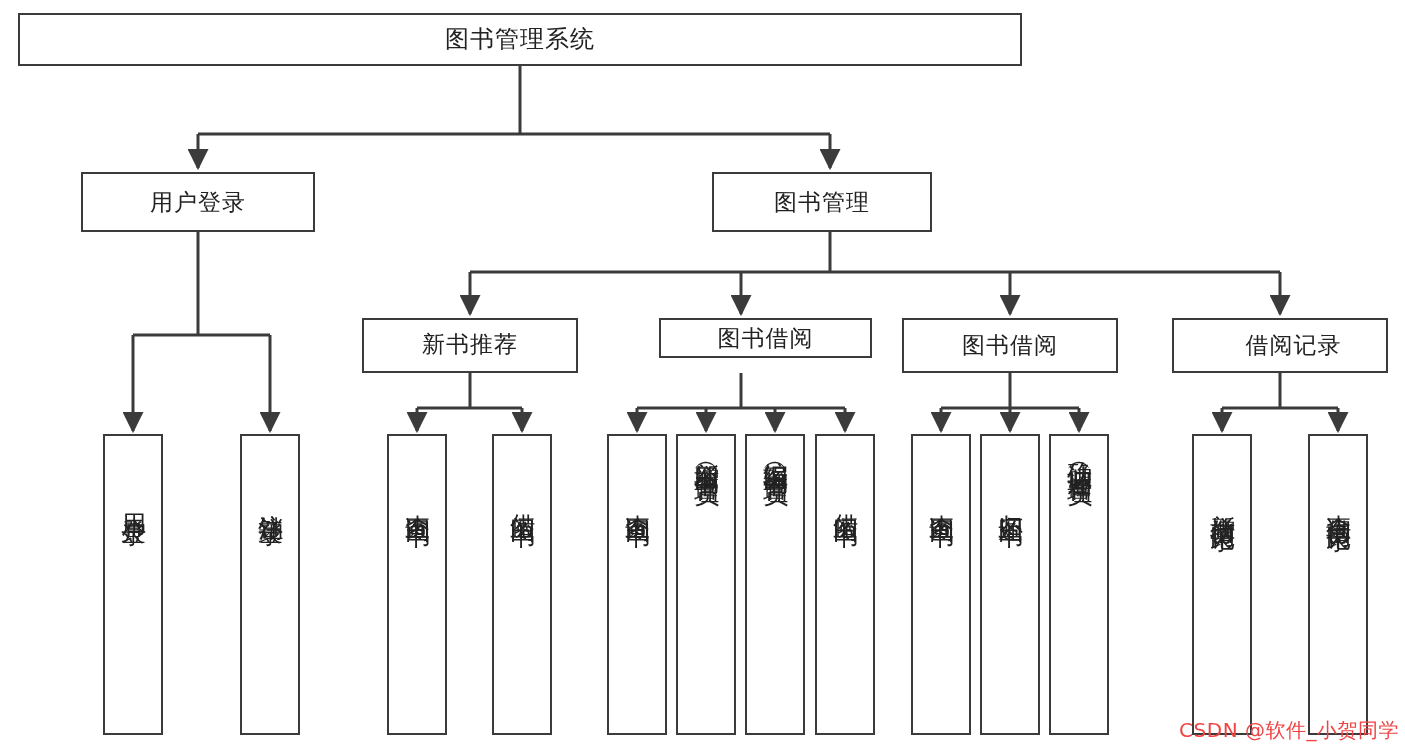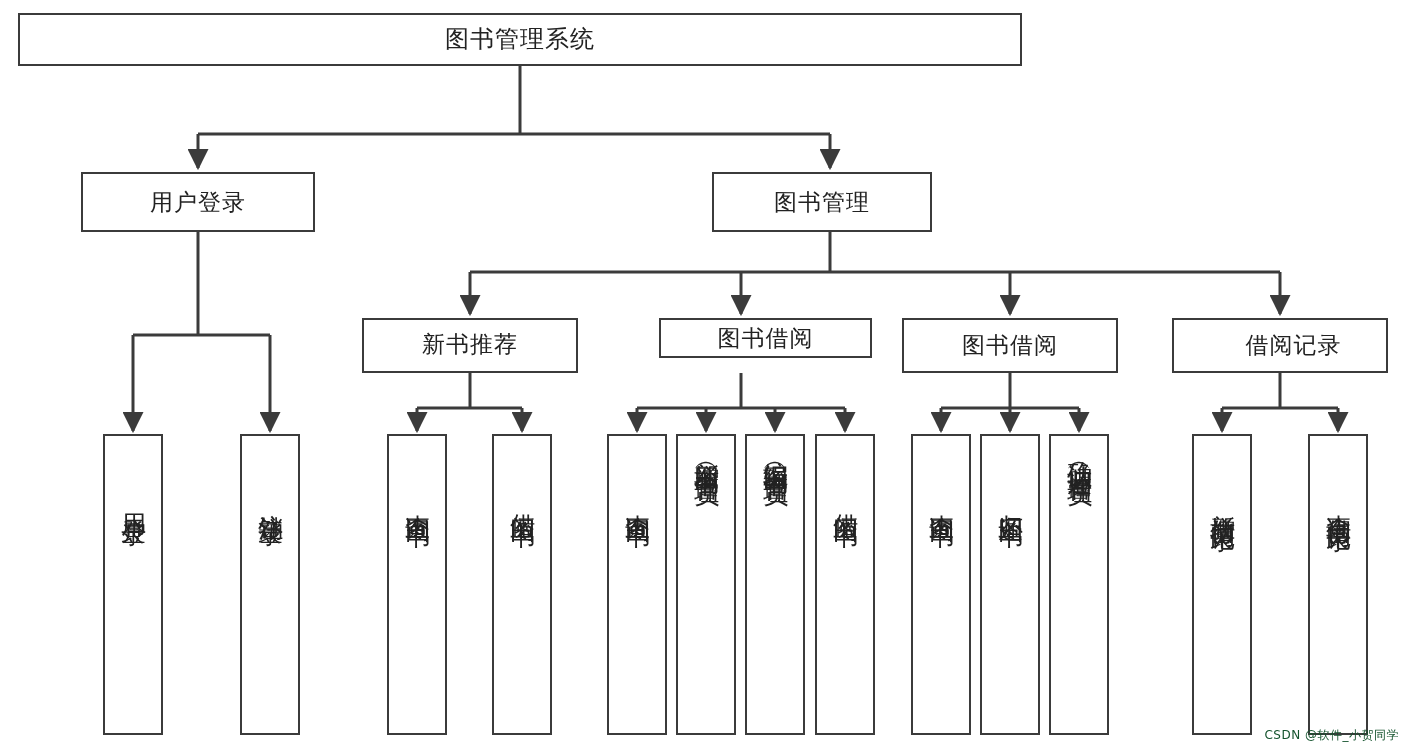--- a/index.html
+++ b/index.html
@@ -58,22 +58,22 @@
     letter-spacing:3px;
     white-space:nowrap;
     color:#222222;
   }
   .node.leaf.mid .lbl{ padding-top:52px; }
   .node.leaf.long .lbl{ padding-top:0px; }
   .watermark{
     position:absolute;
     right:6px;
     bottom:3px;
-    font-size:12px;
-    color:#14532d;
+    font-size:20px;
+    color:#ef4444;
     letter-spacing:0.5px;
     white-space:nowrap;
     z-index:3;
     font-family:"DejaVu Sans","Liberation Sans",sans-serif;
   }
 </style>
 </head>
 <body>
 
 <div id="stage">

